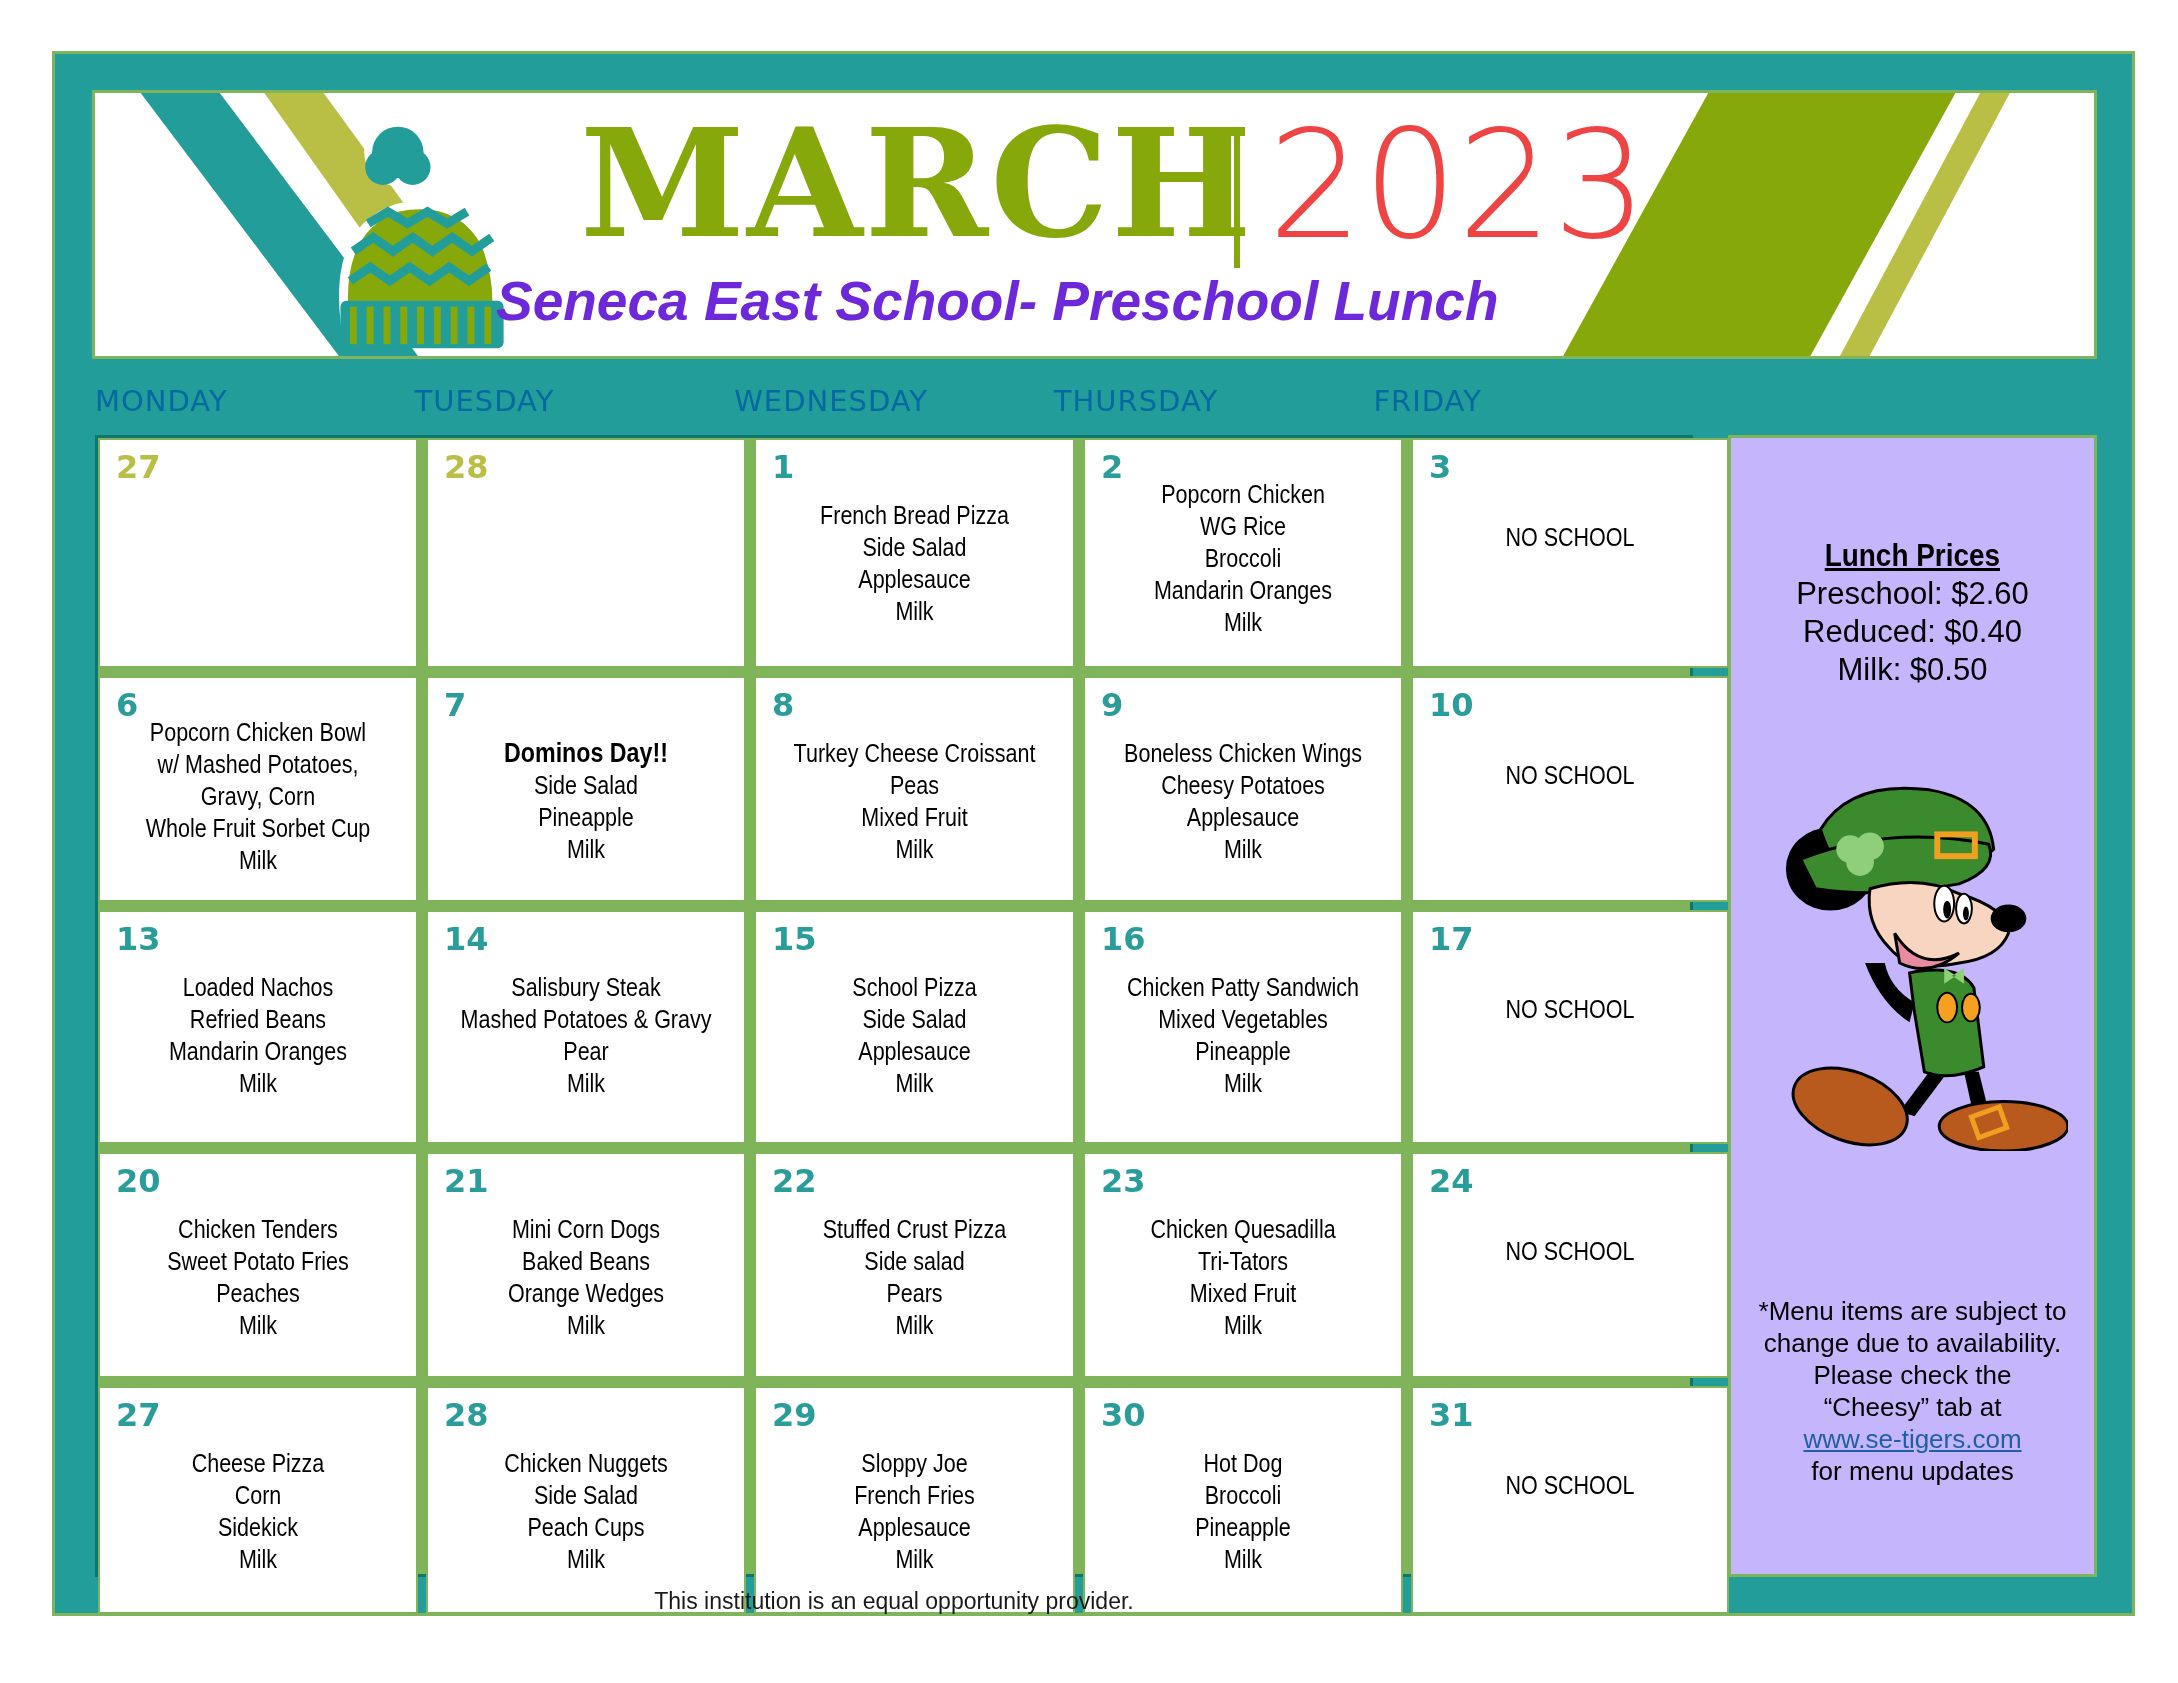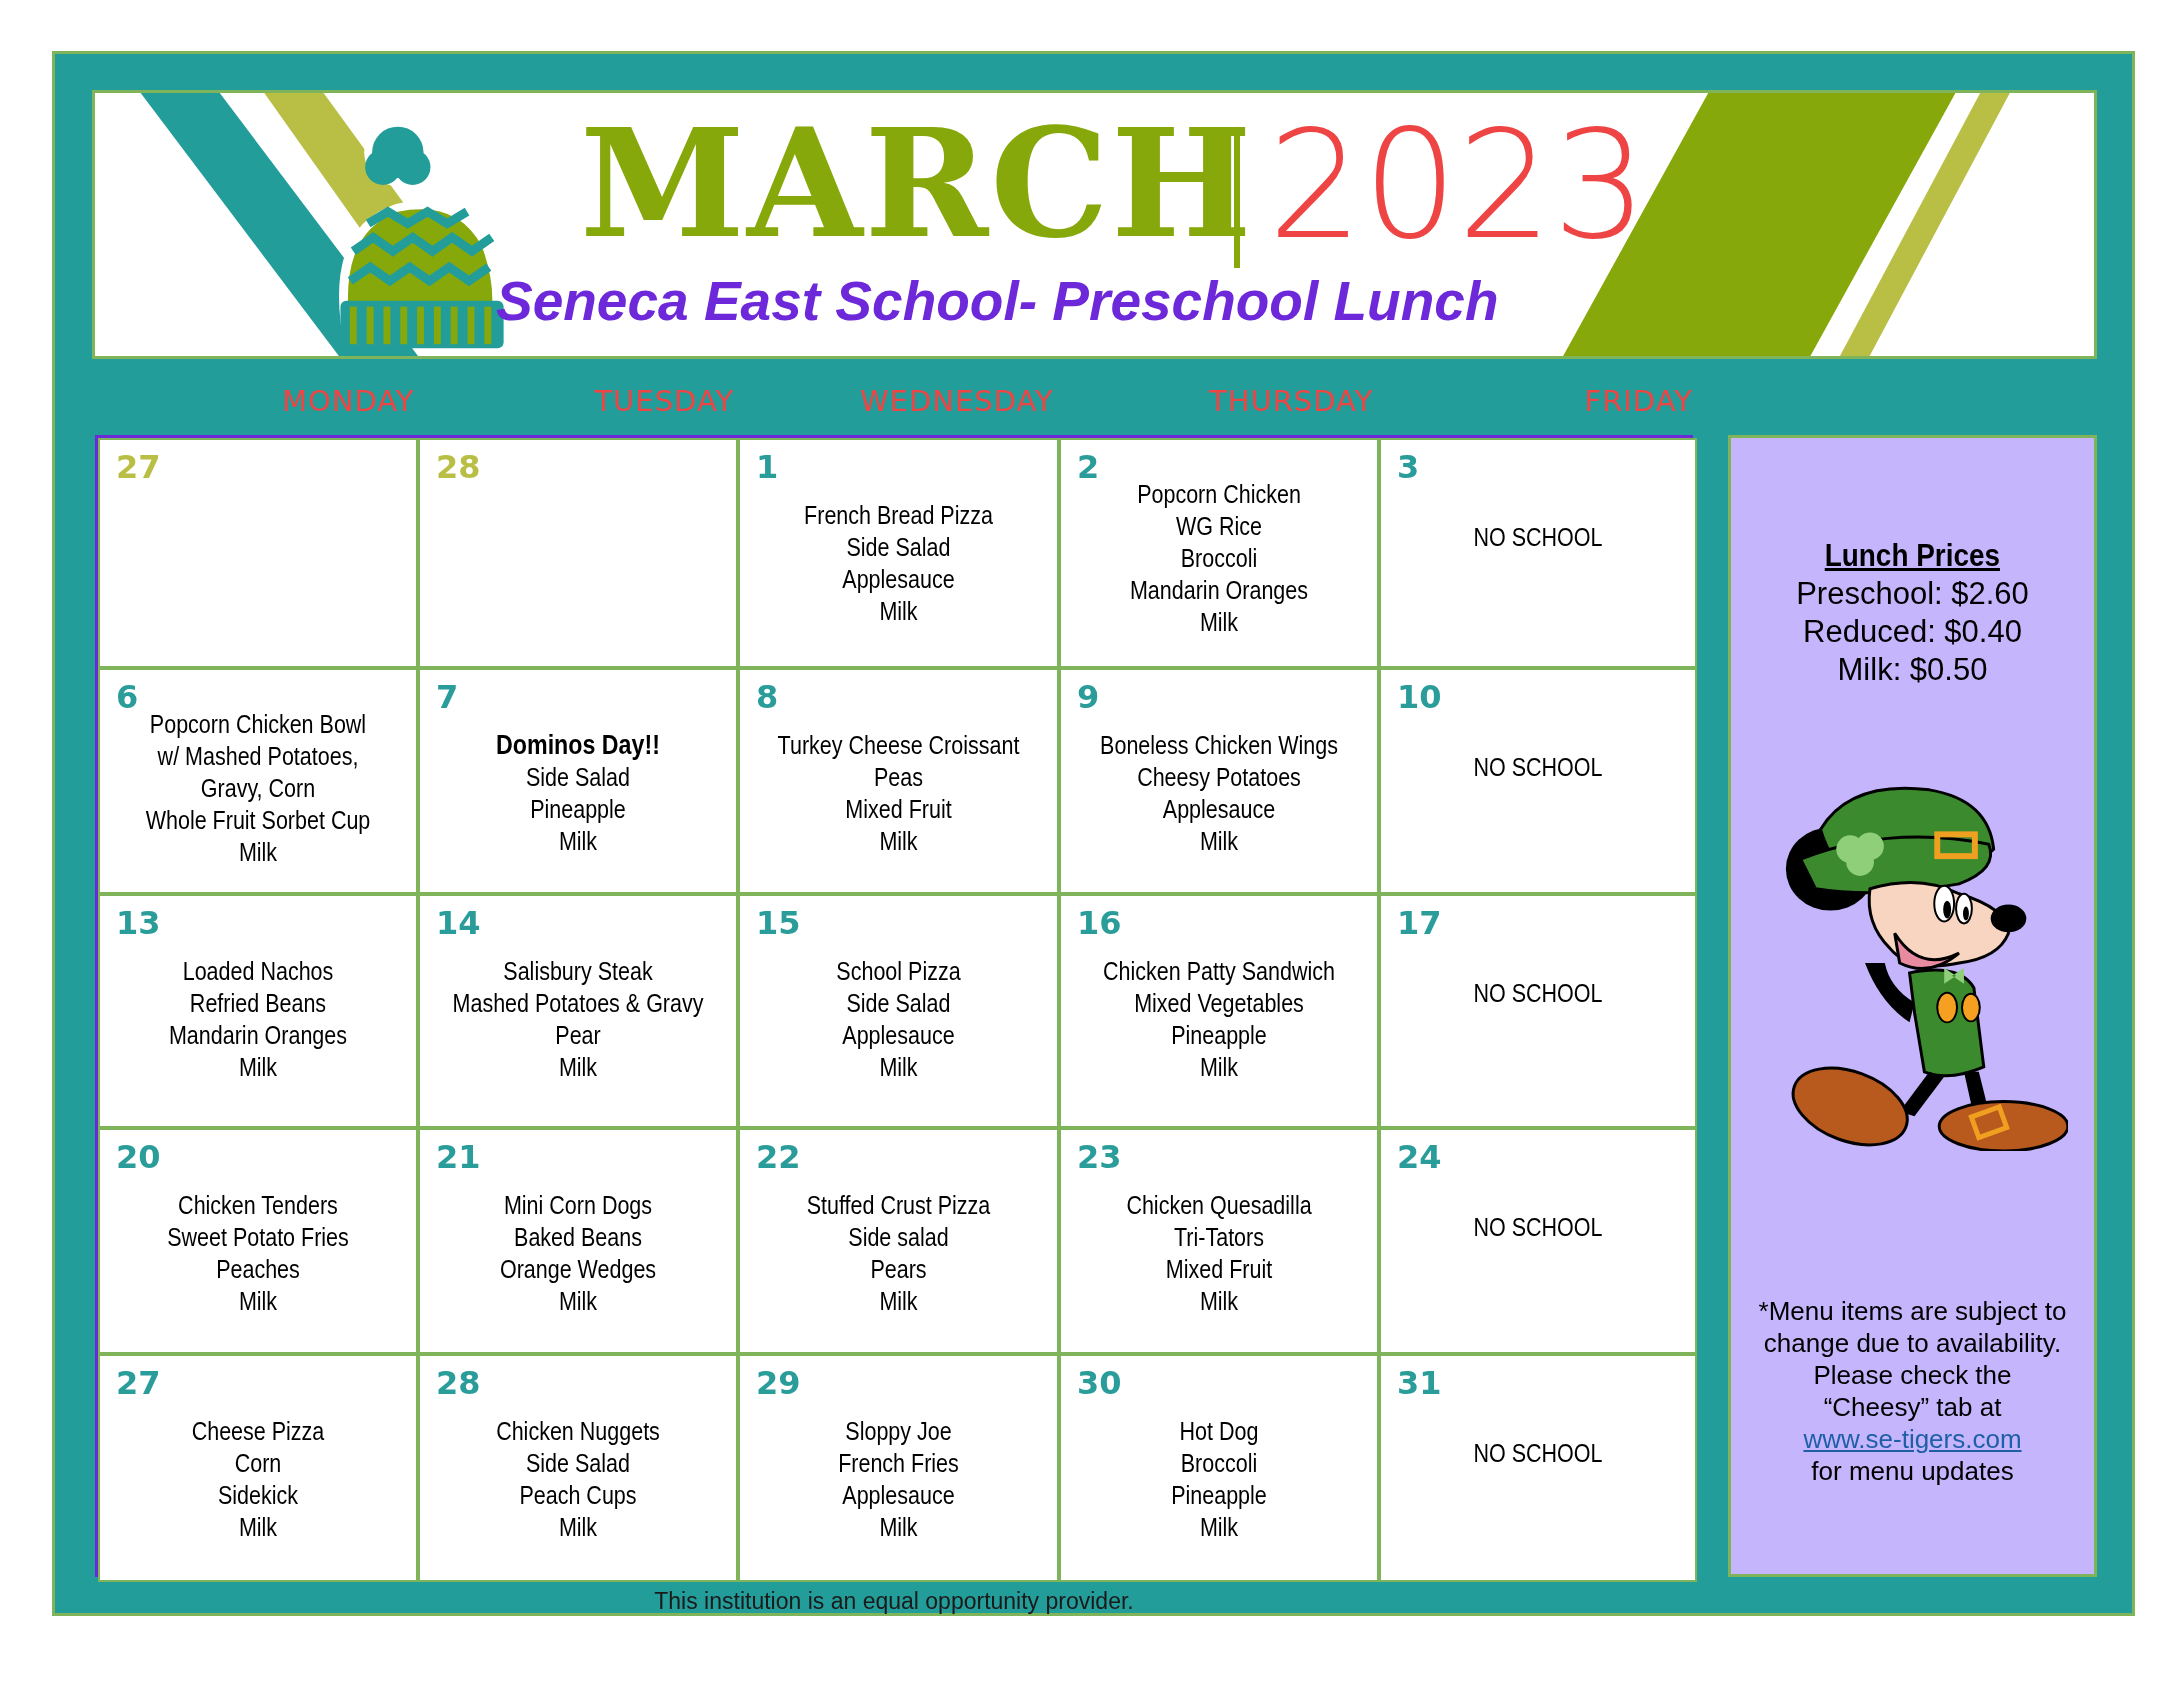--- a/index.html
+++ b/index.html
@@ -5,22 +5,22 @@
   html,body{margin:0;padding:0;background:#fff;}
   body{width:2178px;height:1683px;position:relative;overflow:hidden;font-family:"Liberation Sans",sans-serif;}
   .frame{position:absolute;left:52px;top:51px;width:2083px;height:1565px;background:#239d9a;border:3px solid #7fb45a;box-sizing:border-box;}
   .header{position:absolute;left:92px;top:90px;width:2005px;height:269px;background:#fff;border:3px solid #7fb45a;box-sizing:border-box;overflow:hidden;}
   .header svg{position:absolute;left:0;top:0;}
   .title-month{position:absolute;left:485px;top:16px;font-family:"DejaVu Serif",serif;font-weight:bold;font-size:149px;color:#86a80a;letter-spacing:2px;line-height:1;transform:scaleX(1.0);}
   .title-sep{position:absolute;left:1139px;top:36px;width:6px;height:139px;background:#86a80a;}
   .title-year{position:absolute;left:1173px;top:18px;font-family:"DejaVu Sans",sans-serif;font-weight:200;font-size:149px;color:#ef4444;line-height:1;-webkit-text-stroke:0;}
   .subtitle{position:absolute;left:401px;top:181px;font-family:"Liberation Sans",sans-serif;font-weight:bold;font-style:italic;font-size:55px;color:#6d28d9;line-height:1;white-space:nowrap;}
   .days{position:absolute;top:381px;left:95px;width:1598px;height:40px;display:flex;}
-  .day{flex:1;text-align:right;color:#ef4444;font-family:"DejaVu Sans",sans-serif;font-size:29px;letter-spacing:1px;line-height:40px;}
-  .grid{position:absolute;left:95px;top:435px;width:1598px;height:1142px;display:grid;grid-template-columns:320px 320px 321px 320px 318px;grid-template-rows:230px 226px 234px 226px 228px;background:#7fb45a;gap:0;border:3px solid #6d28d9;box-sizing:border-box;}
+  .day{flex:1;text-align:left;color:#0369a1;font-family:"DejaVu Sans",sans-serif;font-size:29px;letter-spacing:1px;line-height:40px;}
+  .grid{position:absolute;left:95px;top:435px;width:1598px;height:1142px;display:grid;grid-template-columns:320px 320px 321px 320px 318px;grid-template-rows:230px 226px 234px 226px 228px;background:#7fb45a;gap:8px;border:3px solid #0f766e;box-sizing:border-box;}
   .cell{background:#fff;position:relative;border:2px solid #7fb45a;box-sizing:border-box;}
   .cell .num{position:absolute;left:16px;top:8px;font-family:"DejaVu Sans",sans-serif;font-weight:bold;font-size:32px;color:#2a9d9a;}
   .cell .num.prev{color:#b9bf45;}
   .cell .menu{position:absolute;left:0;right:0;top:59px;text-align:center;font-family:"Liberation Sans",sans-serif;font-size:25px;line-height:32px;color:#000;transform:scaleX(0.86);}
   .cell .menu.tight{top:38px;}
   .cell .menu .line.bold{font-weight:bold;font-size:27px;}
   .cell .noschool{position:absolute;left:0;right:0;top:83px;text-align:center;font-size:25px;color:#000;transform:scaleX(0.86);}
   .side{position:absolute;left:1728px;top:435px;width:369px;height:1142px;background:#c4b5fd;border:3px solid #7fb45a;box-sizing:border-box;}
   .prices{position:absolute;left:0;right:0;top:99px;text-align:center;font-size:31px;line-height:38px;color:#000;}
   .prices .ttl{font-weight:bold;text-decoration:underline;transform:scaleX(0.9);display:inline-block;}

